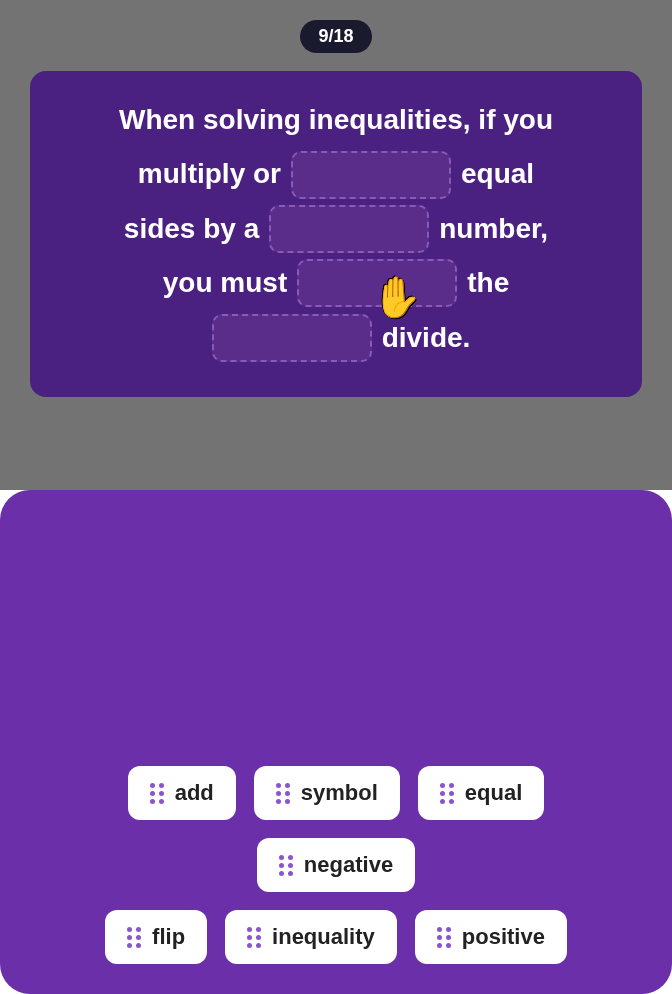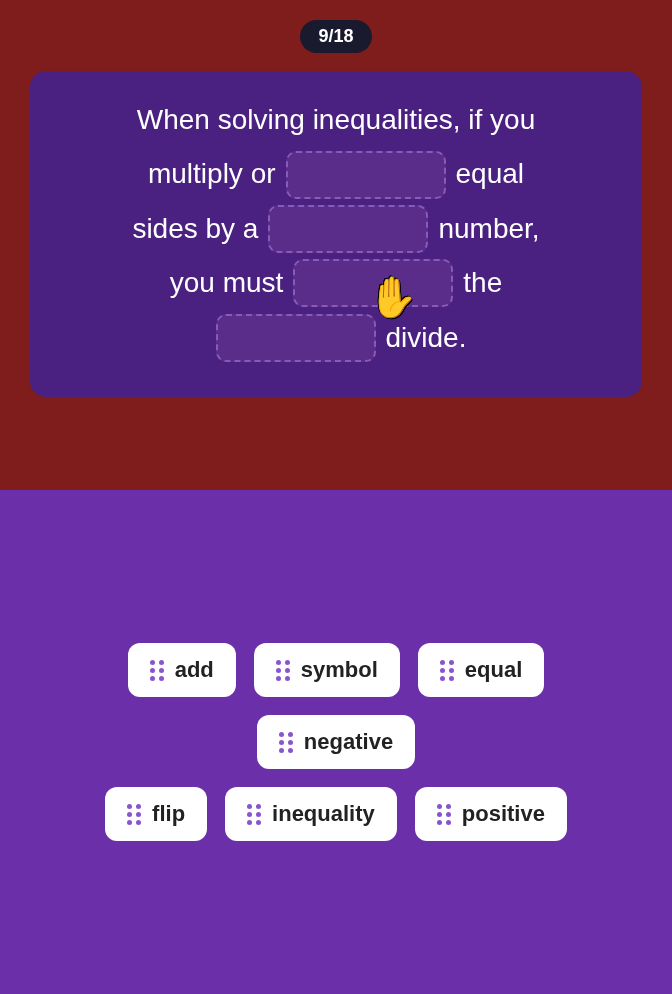--- a/index.html
+++ b/index.html
@@ -5,21 +5,21 @@
     * { box-sizing: border-box; margin: 0; padding: 0; }
 
     body {
       width: 672px;
       height: 994px;
       font-family: 'Arial Rounded MT Bold', Arial, sans-serif;
       overflow: hidden;
     }
 
     .top-section {
-      background-color: #7f1d1d;
+      background-color: #737373;
       width: 100%;
       height: 490px;
       position: relative;
       display: flex;
       flex-direction: column;
       align-items: center;
       padding: 20px 30px 30px;
     }
 
     .progress-badge {
@@ -46,21 +46,21 @@
       display: flex;
       align-items: center;
       justify-content: center;
       flex-wrap: nowrap;
       margin-bottom: 4px;
     }
 
     .word {
       color: #ffffff;
       font-size: 28px;
-      font-weight: normal;
+      font-weight: bold;
       white-space: nowrap;
     }
 
     .blank-slot {
       display: inline-block;
       width: 160px;
       height: 48px;
       background-color: #5a2d8a;
       border: 2.5px dashed #8a5ab8;
       border-radius: 10px;
@@ -94,23 +94,24 @@
     }
 
     
     .bottom-section {
       background-color: #6b2faa;
       width: 100%;
       height: 504px;
       display: flex;
       flex-direction: column;
       align-items: center;
-      justify-content: center;
+      justify-content: flex-end;
       gap: 18px;
       padding: 30px;
+      border-radius: 30px;
     }
 
     .word-row {
       display: flex;
       flex-direction: row;
       gap: 18px;
       align-items: center;
       justify-content: center;
     }
 

